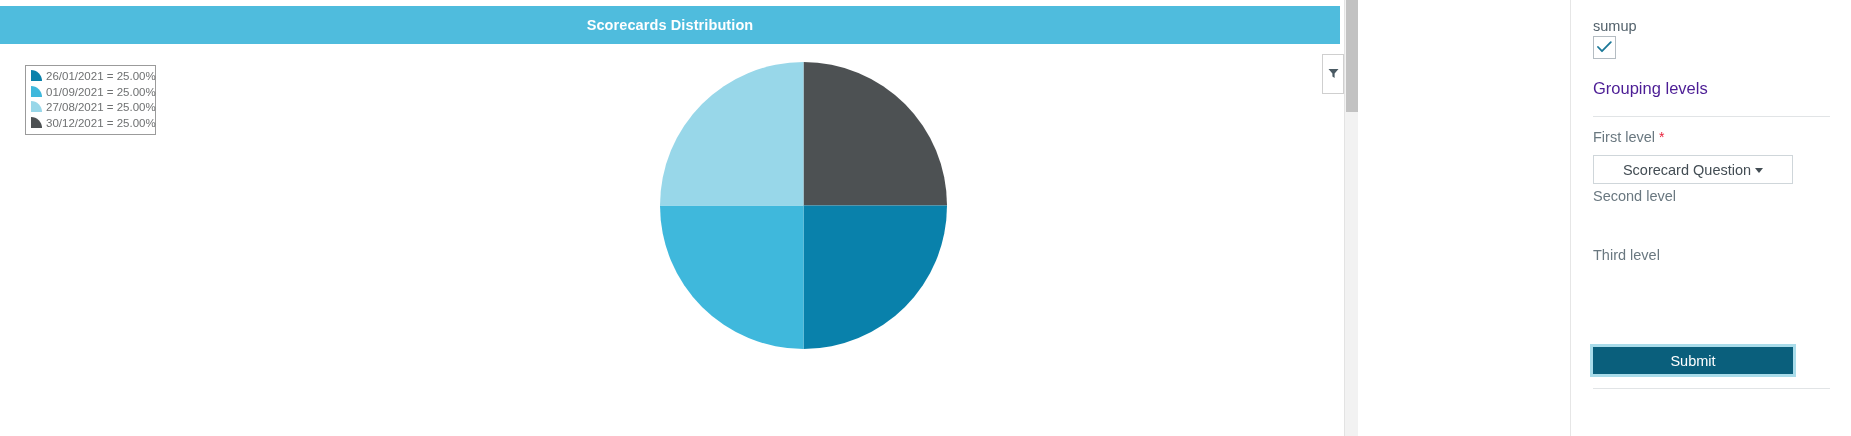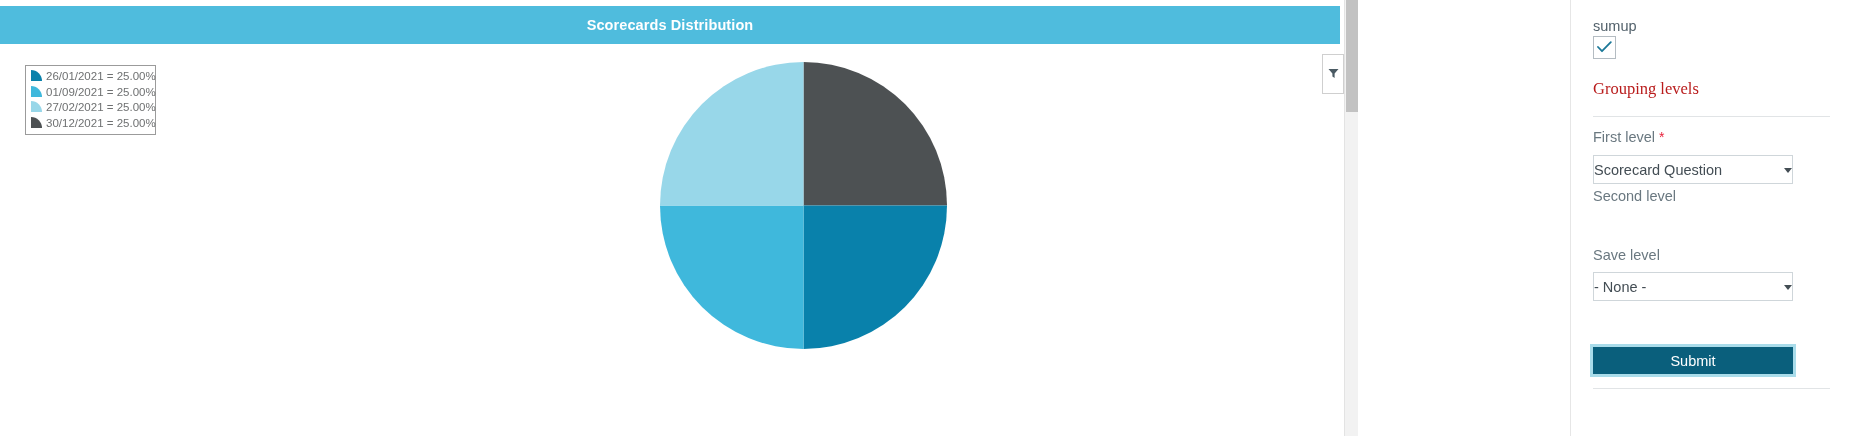--- a/index.html
+++ b/index.html
@@ -135,23 +135,23 @@
     background: #ffffff;
     display: flex;
     align-items: center;
     justify-content: center;
   }
 
   #grouping-heading {
     position: absolute;
     left: 0; top: 63px;
     font-size: 16.5px;
-    color: #b91c1c;
+    color: #4c1d95;
     font-weight: normal;
-    font-family: Liberation Serif, serif;
+    font-family: Liberation Sans, sans-serif;
   }
   #grouping-divider {
     position: absolute;
     left: 0; top: 100px;
     width: 237px; height: 1px;
     background: #e1e4e6;
   }
 
   .field-label {
     position: absolute;
@@ -164,21 +164,21 @@
 
   .sb-select {
     position: absolute;
     left: 0;
     width: 200px;
     height: 29px;
     border: 1px solid #cfd6da;
     background: #ffffff;
     display: flex;
     align-items: center;
-    justify-content: space-between;
+    justify-content: center;
     font-size: 14.5px;
     color: #434d54;
     font-family: "Liberation Sans", sans-serif;
   }
   .caret {
     display: inline-block;
     margin-left: 4px;
     width: 0; height: 0;
     border-left: 4px solid transparent;
     border-right: 4px solid transparent;
@@ -247,21 +247,21 @@
           </svg>
         </span>
         <span class="legend-label">01/09/2021 = 25.00%</span>
       </div>
       <div class="legend-row">
         <span class="legend-swatch">
           <svg width="13" height="13" viewBox="0 0 13 13">
             <path d="M1 12 L1 1 A11 11 0 0 1 12 12 Z" fill="#98d7e9"></path>
           </svg>
         </span>
-        <span class="legend-label">27/02/2021 = 25.00%</span>
+        <span class="legend-label">27/08/2021 = 25.00%</span>
       </div>
       <div class="legend-row">
         <span class="legend-swatch">
           <svg width="13" height="13" viewBox="0 0 13 13">
             <path d="M1 12 L1 1 A11 11 0 0 1 12 12 Z" fill="#4d5153"></path>
           </svg>
         </span>
         <span class="legend-label">30/12/2021 = 25.00%</span>
       </div>
     </div>
@@ -312,25 +312,21 @@
       <div class="sb-select" style="top:139px;">
         <span>Scorecard Question</span>
         <span class="caret"></span>
       </div>
 
       <div class="field-label" style="top:172px;">
         <span>Second level</span>
       </div>
 
       <div class="field-label" style="top:231px;">
-        <span>Save level</span>
-      </div>
-      <div class="sb-select" style="top:256px;">
-        <span>- None -</span>
-        <span class="caret"></span>
+        <span>Third level</span>
       </div>
 
       <div class="sb-btn" id="submit-button">
         <span>Submit</span>
       </div>
 
       <div id="sidebar-bottom-divider"></div>
     </div>
   </div>
 

